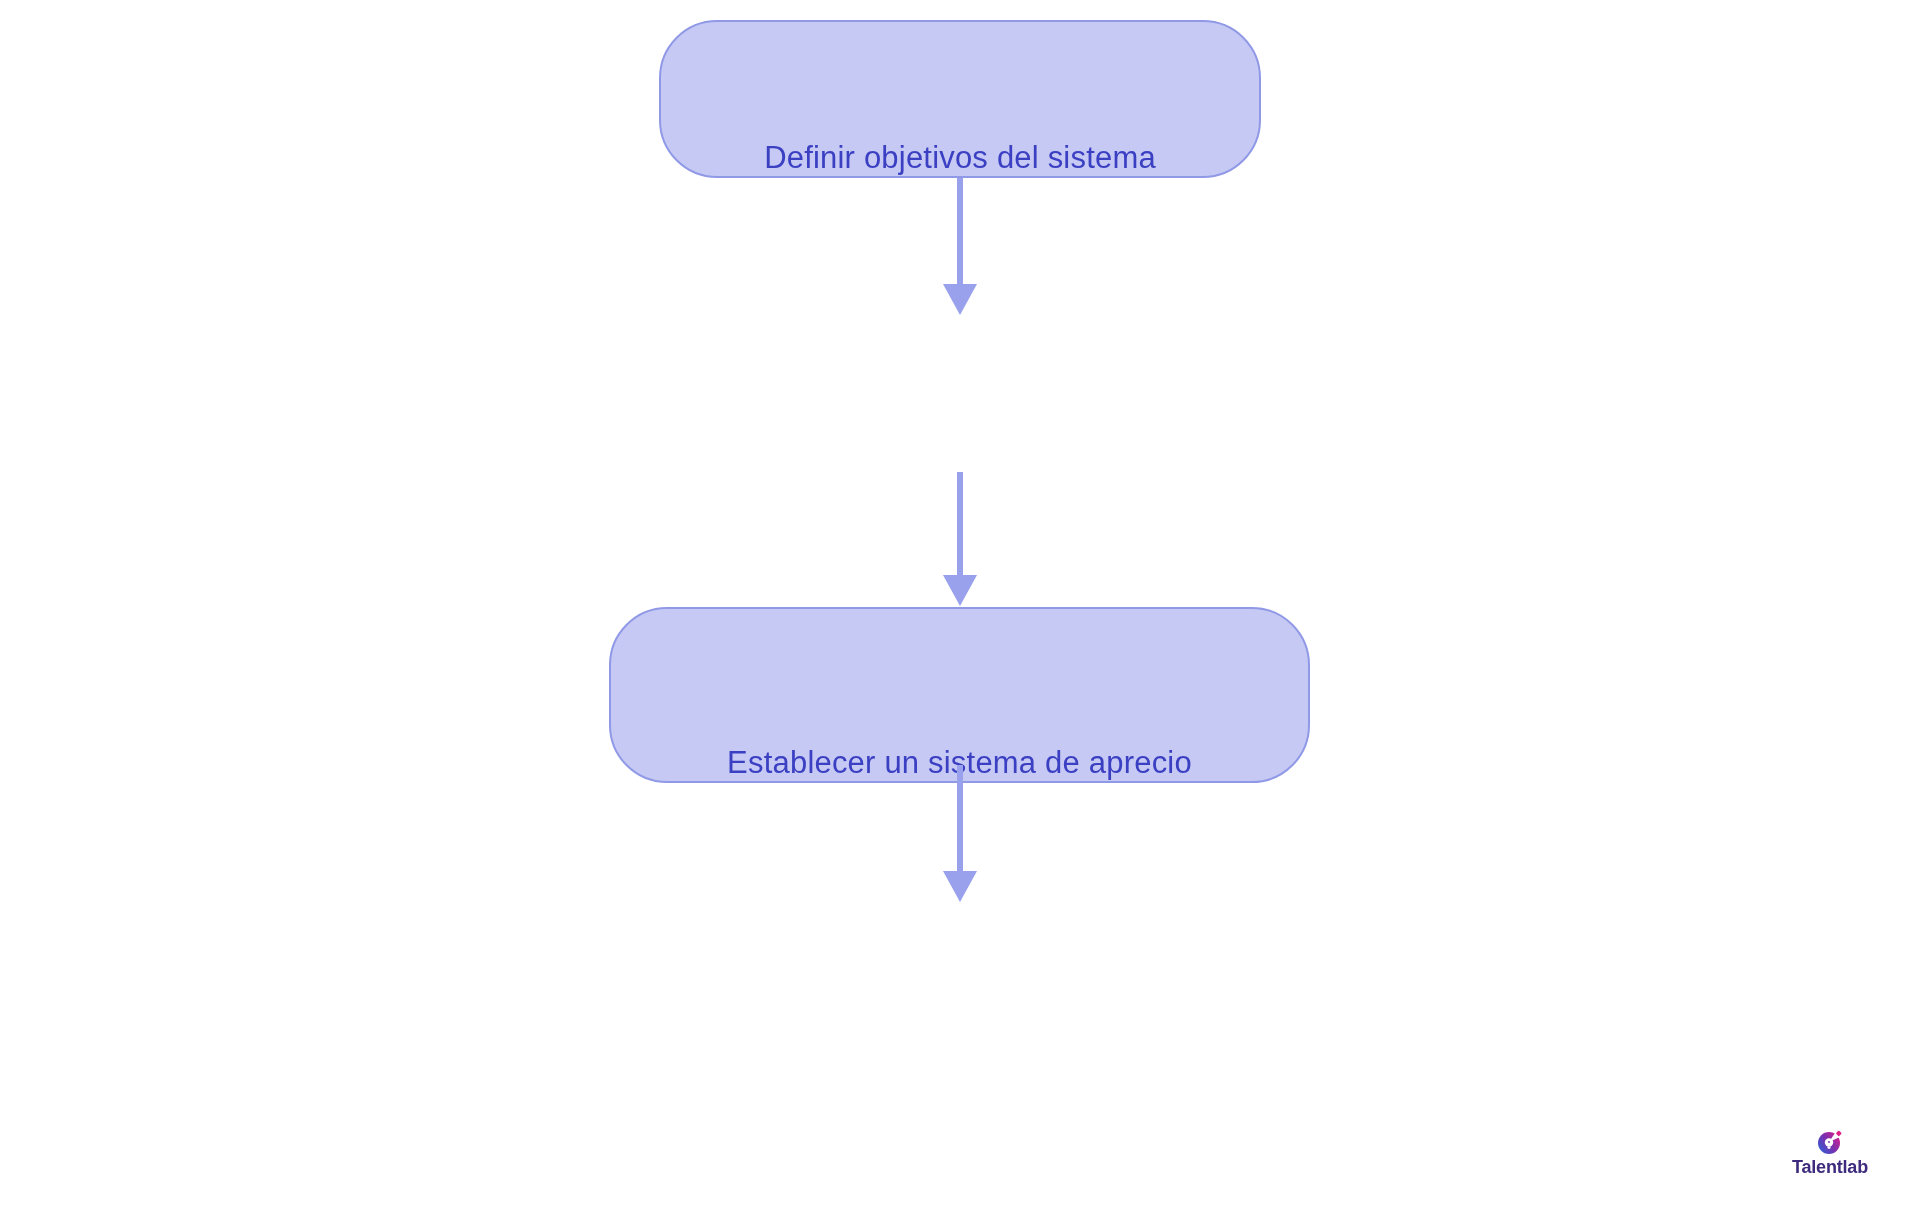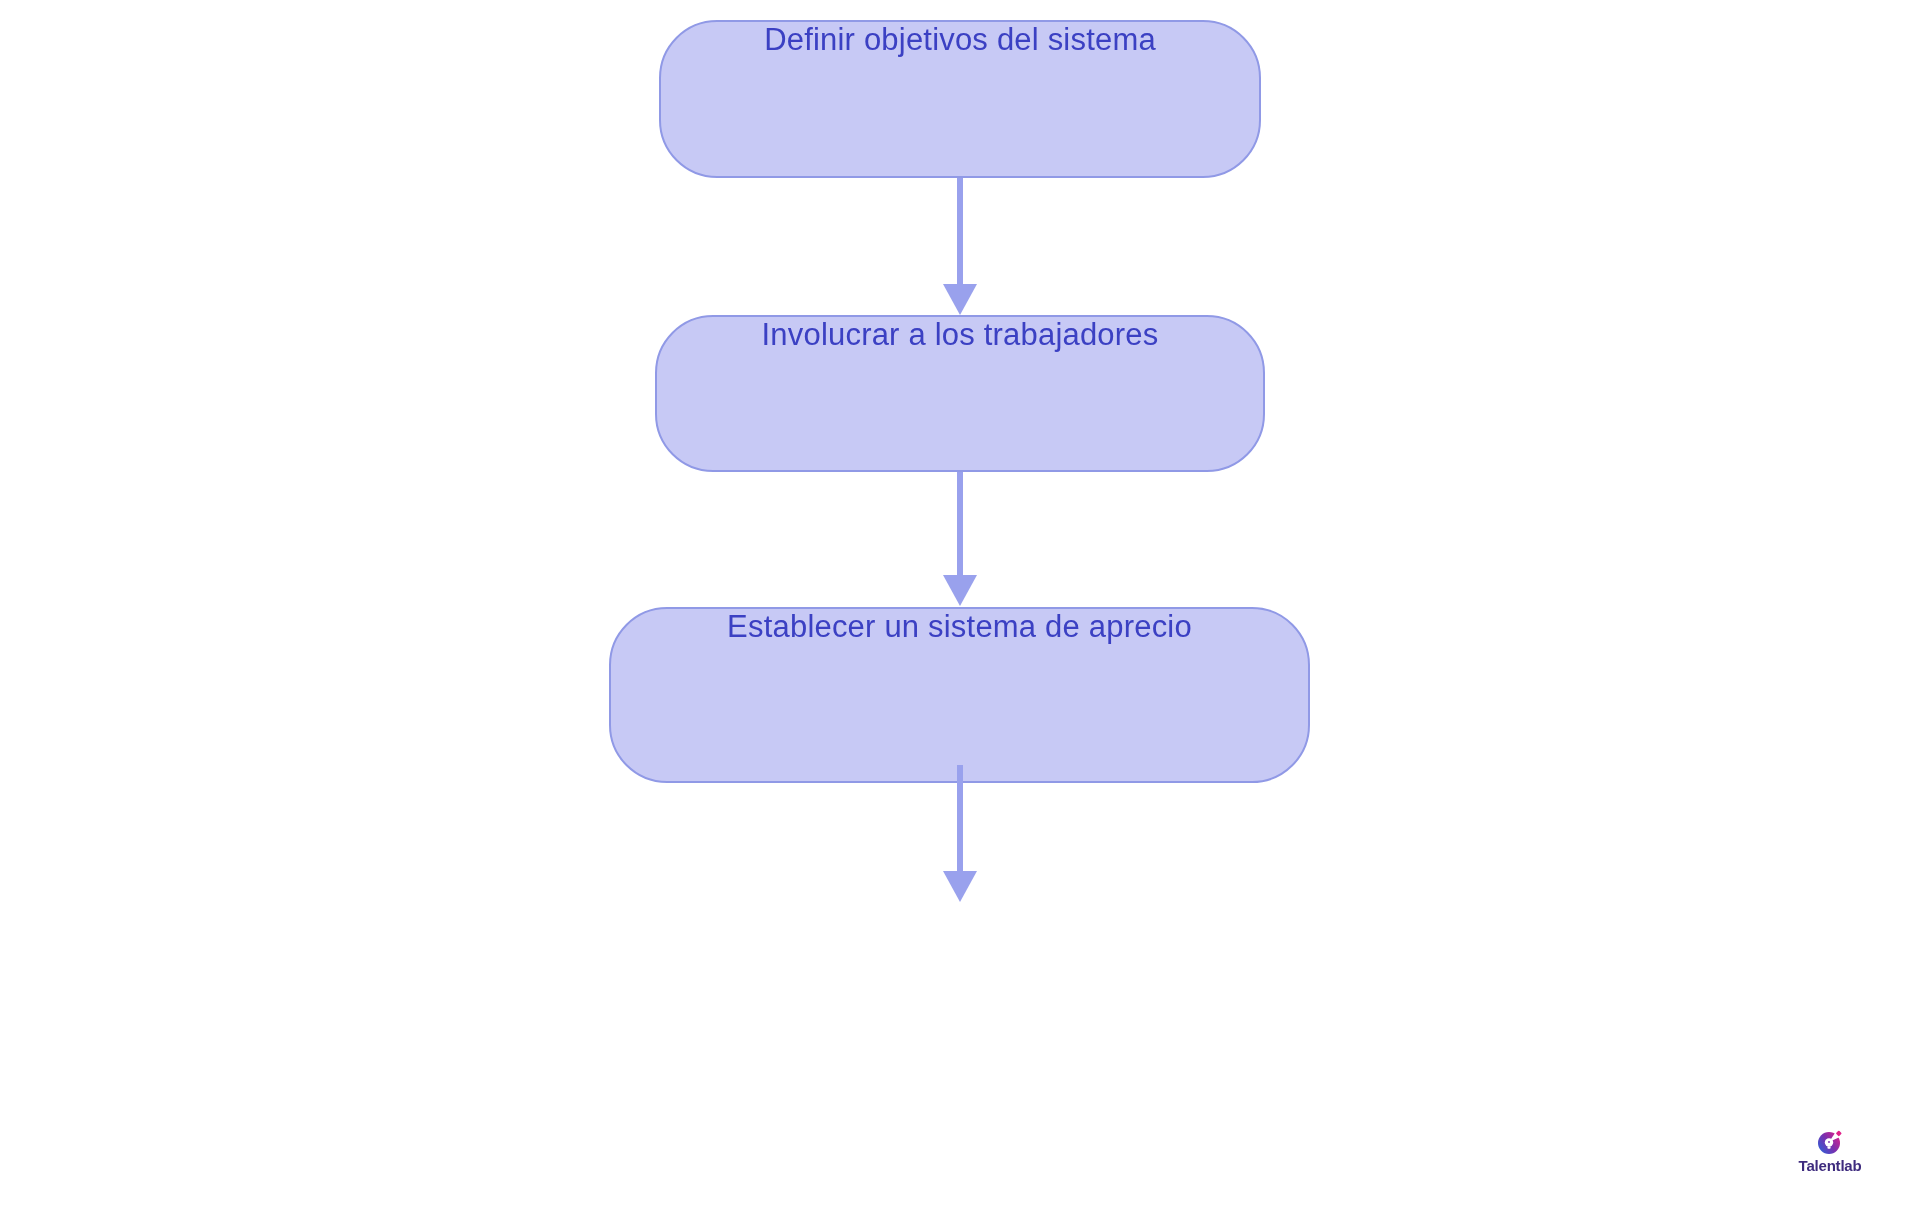--- a/index.html
+++ b/index.html
@@ -15,21 +15,21 @@
     background: #ffffff;
     overflow: hidden;
   }
   .flow-node {
     position: absolute;
     box-sizing: border-box;
     background: #c7c9f5;
     border: 2px solid #9099e6;
     border-radius: 58px;
     display: flex;
-    align-items: flex-start;
+    align-items: flex-end;
     justify-content: center;
   }
   .flow-node .node-label {
     color: #3b40c3;
     font-size: 31px;
     letter-spacing: 0.2px;
     white-space: nowrap;
   }
   .node-1 { left: 659px; top: 20px;  width: 602px; height: 158px; }
   .node-2 { left: 655px; top: 315px; width: 610px; height: 157px; }
@@ -49,43 +49,40 @@
     position: absolute;
     left: 1780px;
     top: 1129px;
     width: 100px;
     display: flex;
     flex-direction: column;
     align-items: center;
   }
   .logo-text {
     margin-top: 2px;
-    font-size: 15px;
+    font-size: 18px;
     font-weight: 700;
     letter-spacing: -0.2px;
     color: #3e2b7e;
   }
 </style>
 </head>
 <body>
 
 <div class="canvas">
 
   <div class="flow-node node-1">
     <span class="node-label">Definir objetivos del sistema</span>
   </div>
 
   <svg class="flow-arrow arrow-1" viewBox="0 0 38 137" xmlns="http://www.w3.org/2000/svg">
     <line x1="19" y1="0" x2="19" y2="112" stroke="#99a1ed" stroke-width="6"></line>
     <polygon points="2,106 36,106 19,137" fill="#99a1ed"></polygon>
   </svg>
 
-  <div class="flow-node node-2">
-    <span class="node-label">Involucrar a los trabajadores</span>
-  </div>
 
   <svg class="flow-arrow arrow-2" viewBox="0 0 38 134" xmlns="http://www.w3.org/2000/svg">
     <line x1="19" y1="0" x2="19" y2="109" stroke="#99a1ed" stroke-width="6"></line>
     <polygon points="2,103 36,103 19,134" fill="#99a1ed"></polygon>
   </svg>
 
   <div class="flow-node node-3">
     <span class="node-label">Establecer un sistema de aprecio</span>
   </div>
 

